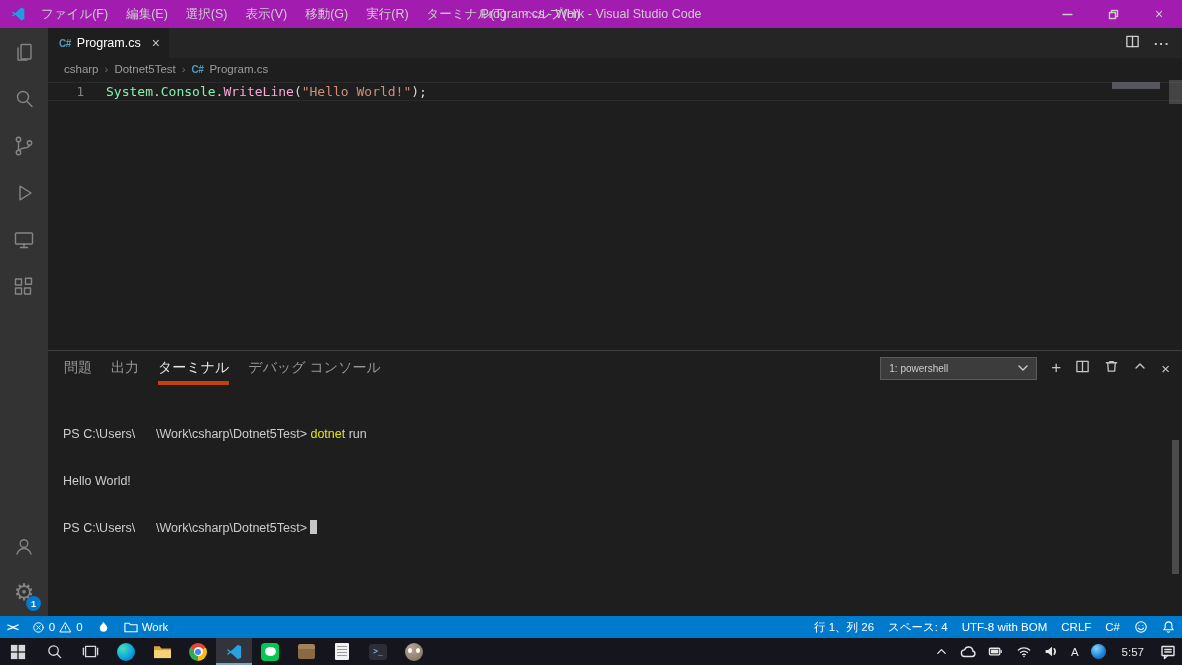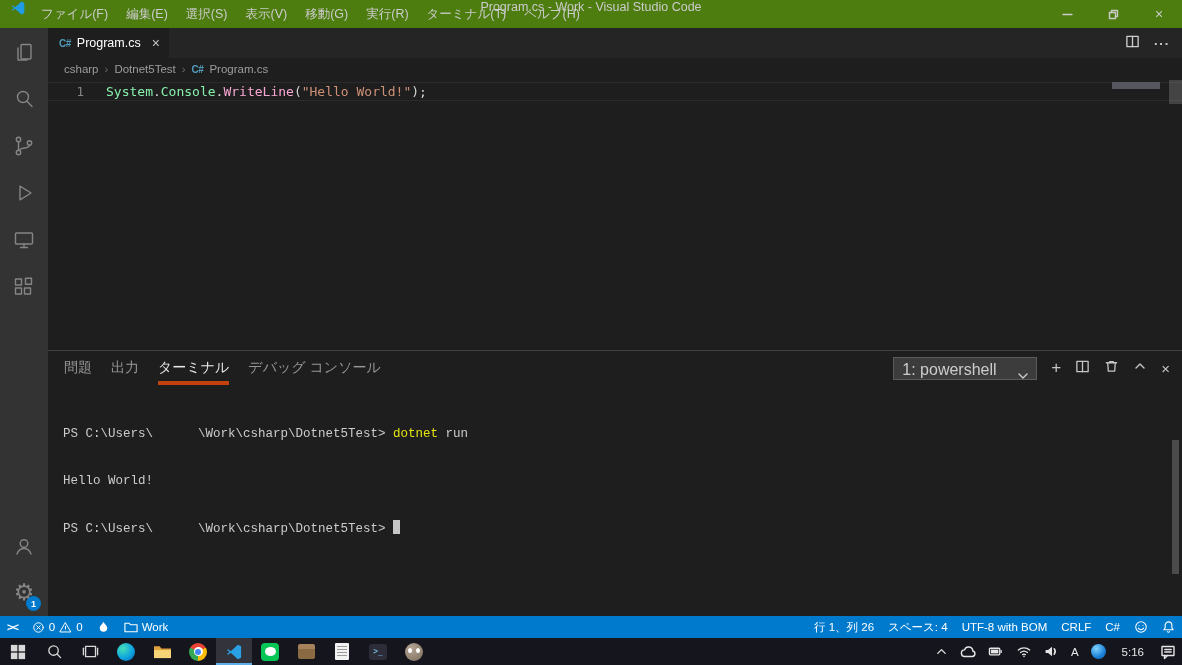--- a/index.html
+++ b/index.html
@@ -2,21 +2,21 @@
 <html><head>
 <meta charset="utf-8">
 <style>
   *{box-sizing:border-box;margin:0;padding:0}
   html,body{width:1182px;height:665px;overflow:hidden;background:#1e1e1e;
     font-family:"Liberation Sans","DejaVu Sans",sans-serif;}
   .screen{width:1182px;height:665px;display:flex;flex-direction:column;background:#1e1e1e;color:#ccc}
   .screen svg{fill:none;stroke:currentColor;stroke-width:1.4;stroke-linecap:round;stroke-linejoin:round}
 
   
-  .titlebar{height:28px;min-height:28px;background:#4d7c0f;display:flex;align-items:flex-start;position:relative;padding-left:10px;font-size:12.5px;color:#cccccc}
+  .titlebar{height:28px;min-height:28px;background:#a21caf;display:flex;align-items:center;position:relative;padding-left:10px;font-size:12.5px;color:#cccccc}
   .vscode-logo{display:flex;margin-right:6px}
   .menubar{display:flex}
   .menu-item{padding:0 9px;line-height:28px;white-space:nowrap}
   .window-title{position:absolute;left:50%;transform:translateX(-50%);color:#cccccc;white-space:nowrap}
   .win-controls{position:absolute;right:0;top:0;height:28px;display:flex}
   .win-btn{width:46px;height:100%;display:flex;align-items:center;justify-content:center;color:#cccccc;font-size:14px}
 
   
   .main-row{flex:1;display:flex;min-height:0}
   .activitybar{width:48px;min-width:48px;background:#333333;display:flex;flex-direction:column;align-items:center}
@@ -50,24 +50,24 @@
   .minimap-line{width:48px;height:7px;background:#56565e;margin-top:1px}
   .editor-scrollbar{position:absolute;top:0;right:0;width:13px;height:24px;background:rgba(150,150,150,.32)}
 
   
   .panel{height:266px;min-height:266px;display:flex;flex-direction:column;background:#1e1e1e;border-top:1px solid rgba(128,128,128,.35)}
   .panel-header{height:34px;min-height:34px;display:flex;align-items:center;padding:0 12px 0 16px}
   .panel-tabs{display:flex;gap:19px}
   .panel-tab{font-size:14px;color:#969696;padding:7px 0 4px;white-space:nowrap}
   .panel-tab.active{color:#e7e7e7;border-bottom:4px solid #c2410c}
   .panel-actions{margin-left:auto;display:flex;align-items:center;gap:14px;color:#c5c5c5}
-  .terminal-select{width:144px;height:23px;background:#3c3c3c;border:1px solid #5a5a5a;display:flex;align-items:flex-end;justify-content:space-between;padding:0 8px;font-size:16px;color:#cccccc}
+  .terminal-select{width:157px;height:23px;background:#3c3c3c;border:1px solid #5a5a5a;display:flex;align-items:center;justify-content:space-between;padding:0 8px;font-size:10px;color:#cccccc}
   .plus-glyph{font-size:17px;font-weight:300}
   .x-glyph{font-size:15px}
-  .terminal{flex:1;position:relative;padding:11px 0 0 15px;font-family:Liberation Mono, monospace;font-size:12.5px;line-height:15.5px;color:#cccccc;white-space:pre}
+  .terminal{flex:1;position:relative;padding:11px 0 0 15px;font-family:Liberation Sans, sans-serif;font-size:12.5px;line-height:15.5px;color:#cccccc;white-space:pre}
   .cmd{color:#e5e510}
   .cursor{display:inline-block;width:7px;height:14px;background:#c6c6c6;vertical-align:-2px}
   .term-scrollbar{position:absolute;right:3px;top:55px;width:7px;height:134px;background:#4b4b4b}
 
   
   .statusbar{height:22px;min-height:22px;background:#007acc;display:flex;align-items:center;color:#ffffff;font-size:11.5px}
   .sb-item{display:flex;align-items:center;gap:4px;padding:0 7px;height:100%;white-space:nowrap}
   .sb-right{margin-left:auto;display:flex;height:100%}
   .remote-glyph{font-weight:700;font-size:11px;letter-spacing:-1px}
 
@@ -417,21 +417,21 @@
       <div class="tray-item">
         <svg width="15" height="15" viewBox="0 0 14 14">
             <path d="M1.5 5.5h2.3L7.5 2.5v9L3.8 8.5H1.5z" fill="#e6e6e6" stroke="none"></path>
             <path d="M9.5 4.5a4 4 0 0 1 0 5"></path>
           </svg>
       </div>
       <div class="tray-item">A</div>
       <div class="tray-item">
           <span class="circle-blue"></span>
         </div>
-      <div class="tray-item clock">5:16</div>
+      <div class="tray-item clock">5:57</div>
       <div class="tray-item">
         <svg width="16" height="16" viewBox="0 0 16 16">
             <rect x="2" y="2.5" width="12" height="9" rx=".5"></rect>
             <path d="M4.5 11.5v3l3-3"></path>
             <path d="M4.8 5.5h6.4M4.8 8h6.4"></path>
           </svg>
       </div>
     </div>
   </div>
 

